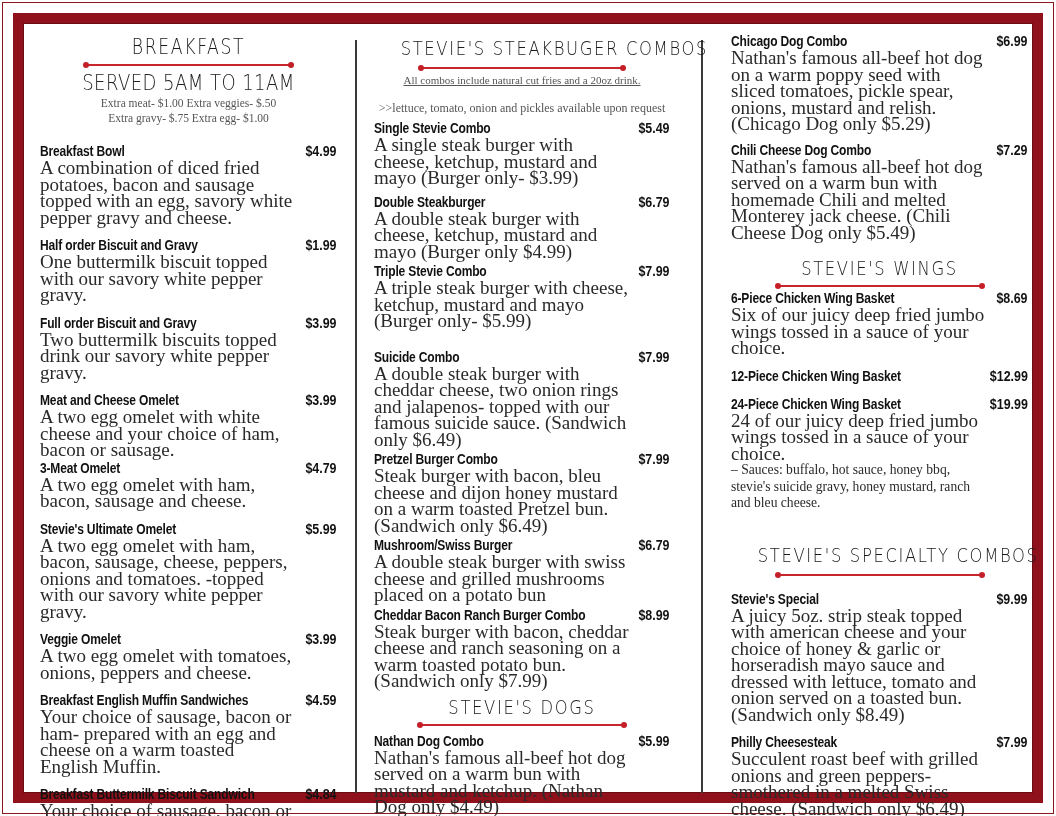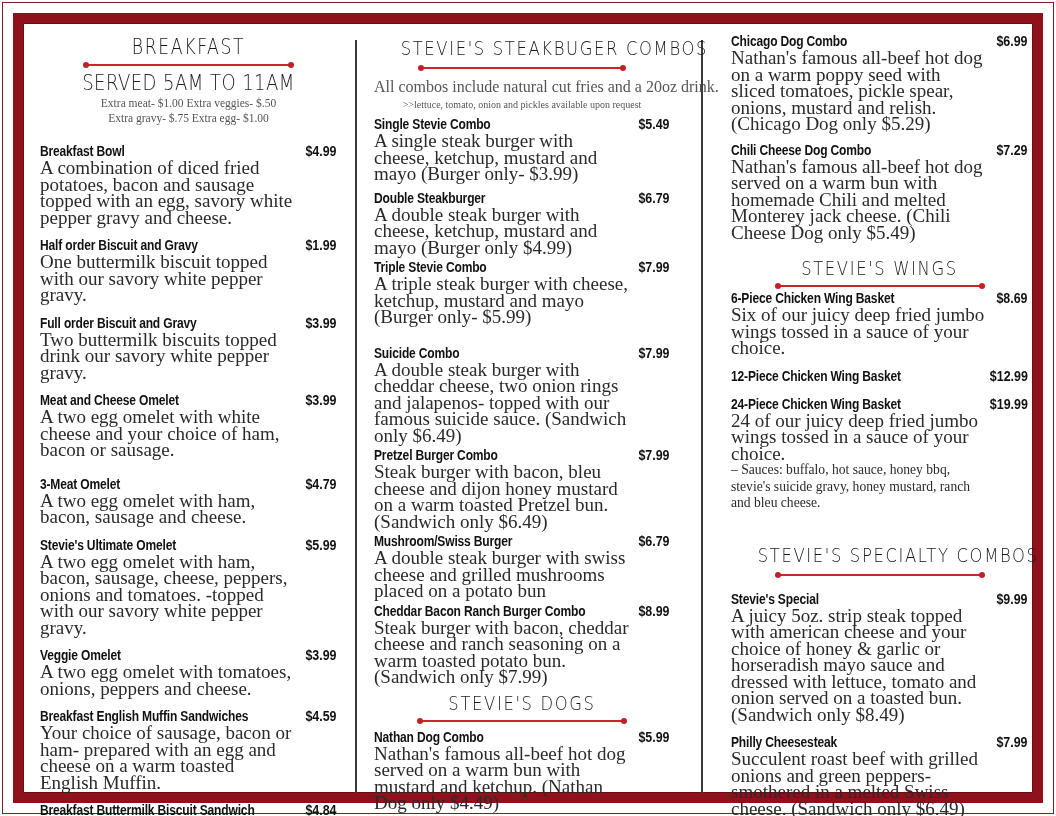--- a/index.html
+++ b/index.html
@@ -107,21 +107,21 @@
   <div class="item" style="margin-top:10px">
     <div class="item-name">Full order Biscuit and Gravy</div>
     <div class="item-price">$3.99</div>
     <div class="item-desc">Two buttermilk biscuits topped drink our savory white pepper gravy.</div>
   </div>
   <div class="item" style="margin-top:10px">
     <div class="item-name">Meat and Cheese Omelet</div>
     <div class="item-price">$3.99</div>
     <div class="item-desc">A two egg omelet with white cheese and your choice of ham, bacon or sausage.</div>
   </div>
-  <div class="item" style="margin-top:16px">
+  <div class="item" style="margin-top:0">
     <div class="item-name">3-Meat Omelet</div>
     <div class="item-price">$4.79</div>
     <div class="item-desc">A two egg omelet with ham, bacon, sausage and cheese.</div>
   </div>
   <div class="item" style="margin-top:10px">
     <div class="item-name">Stevie's Ultimate Omelet</div>
     <div class="item-price">$5.99</div>
     <div class="item-desc">A two egg omelet with ham, bacon, sausage, cheese, peppers, onions and tomatoes. -topped with our savory white pepper gravy.</div>
   </div>
   <div class="item" style="margin-top:10px">
@@ -138,22 +138,22 @@
     <div class="item-name">Breakfast Buttermilk Biscuit Sandwich</div>
     <div class="item-price">$4.84</div>
     <div class="item-desc">Your choice of sausage, bacon or ham- prepared with an egg and cheese on a warm buttermilk biscuit.</div>
   </div>
   <div class="footnote">– We use real eggs in all of our dishes</div>
 </div>
 
 <div class="column col-mid">
   <div class="section-title" style="margin-top:12px;height:26px;line-height:26px;">STEVIE'S STEAKBUGER COMBOS</div>
   <div class="rule" style="width:202px;margin-top:6px;"></div>
-  <div class="note" style="margin-top:10px;font-size:16px;">All combos include natural cut fries and a 20oz drink.</div>
-  <div class="note" style="margin-top:3px;font-size:10px;margin-left:-12px;margin-right:-12px;">&gt;&gt;lettuce, tomato, onion and pickles available upon request</div>
+  <div class="note" style="margin-top:4px;font-size:11px;text-decoration:underline;">All combos include natural cut fries and a 20oz drink.</div>
+  <div class="note" style="margin-top:13px;font-size:12px;margin-left:-12px;margin-right:-12px;">&gt;&gt;lettuce, tomato, onion and pickles available upon request</div>
 
   <div class="item" style="margin-top:3px">
     <div class="item-name">Single Stevie Combo</div>
     <div class="item-price">$5.49</div>
     <div class="item-desc">A single steak burger with cheese, ketchup, mustard and mayo (Burger only- $3.99)</div>
   </div>
   <div class="item" style="margin-top:6px">
     <div class="item-name">Double Steakburger</div>
     <div class="item-price">$6.79</div>
     <div class="item-desc">A double steak burger with cheese, ketchup, mustard and mayo (Burger only $4.99)</div>

